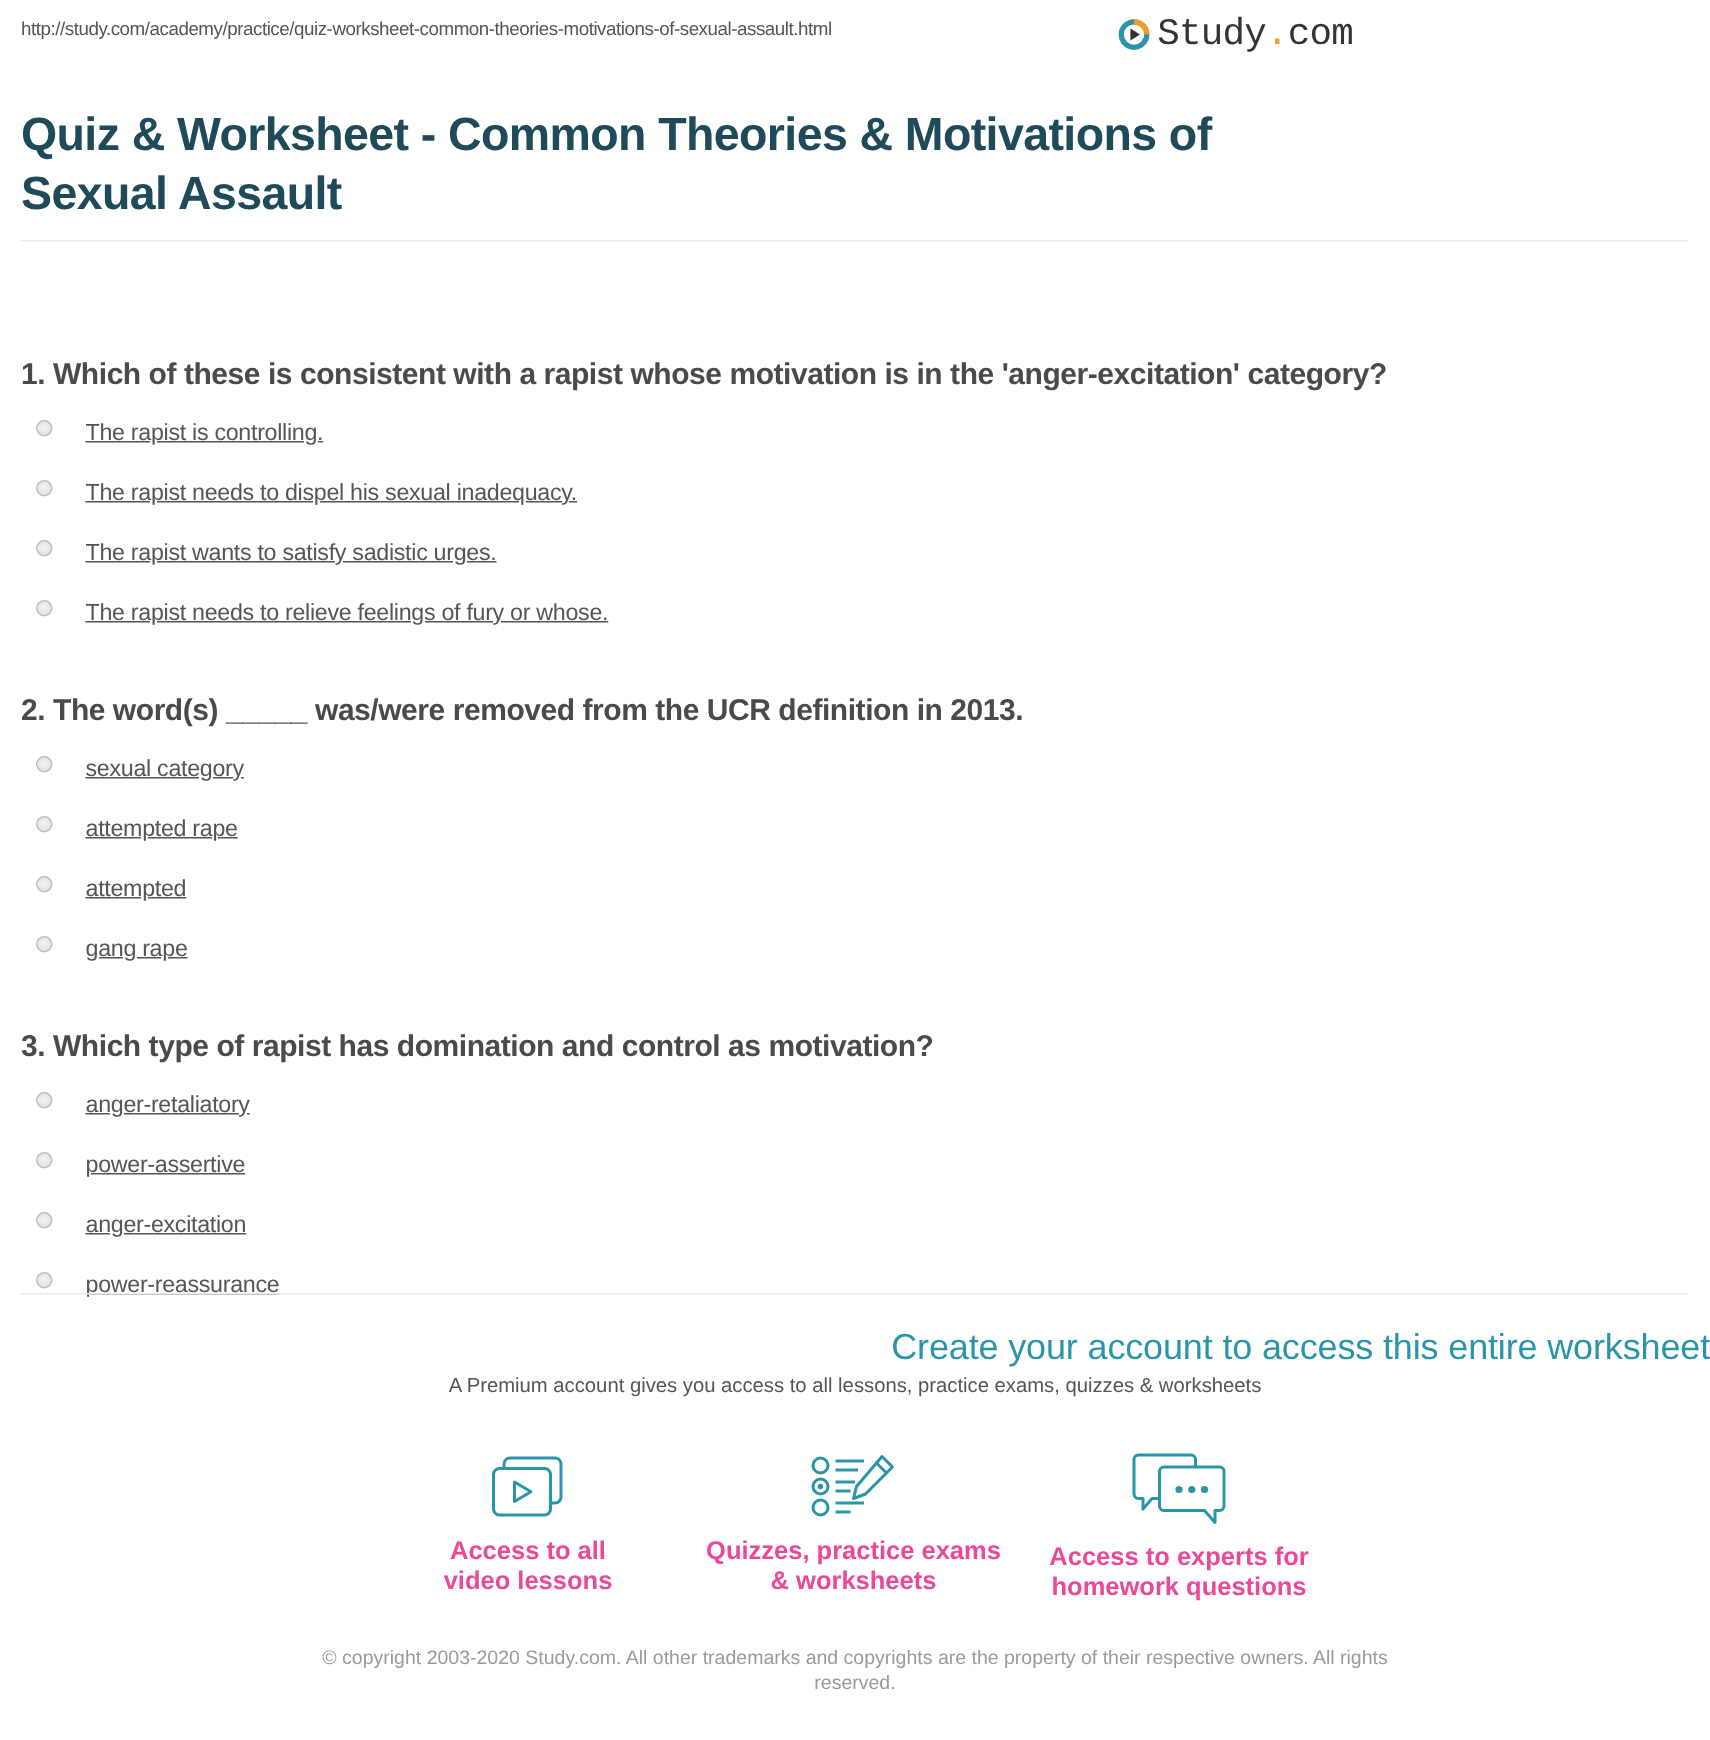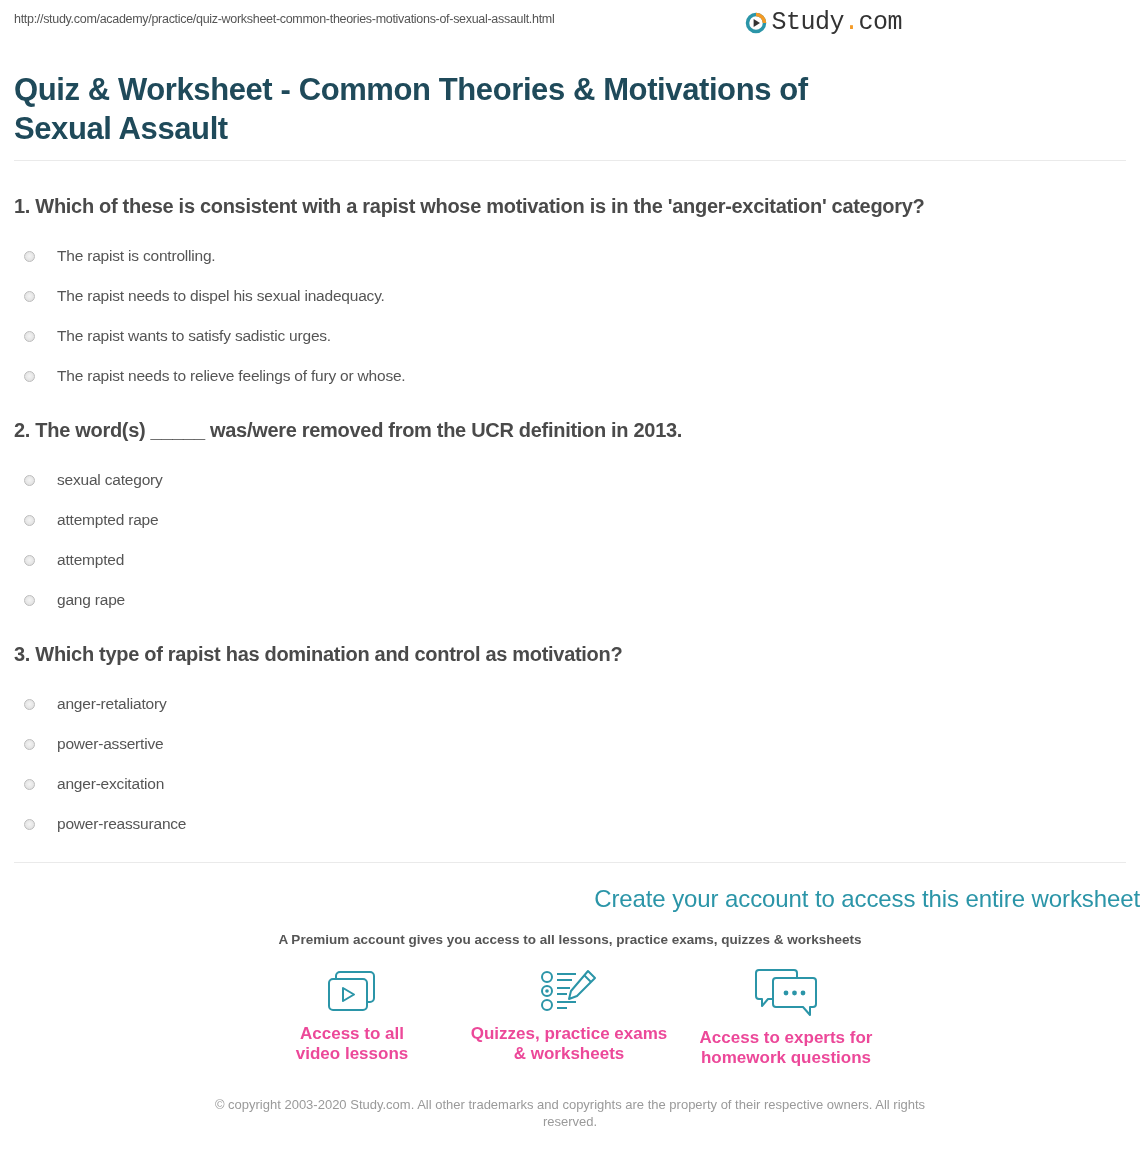--- a/index.html
+++ b/index.html
@@ -11,32 +11,32 @@
            font-family: "Liberation Sans", sans-serif; }
     .logo { position: absolute; right: 26px; top: 9px; display: flex; align-items: center; }
     .logo-mark { width: 22px; height: 22px; margin-right: 4px; }
     .logo-text { font-family: Liberation Mono, monospace; font-size: 25px; color: #333333; letter-spacing: -0.5px; line-height: 28px; }
     .logo-text .dot { color: #f59a24; }
 
     .title { position: absolute; left: 14px; top: 70px; width: 860px; font-family: "Liberation Sans", sans-serif;
              font-size: 31px; line-height: 39px; color: #1f4a5a; letter-spacing: -0.4px; }
     .hr { position: absolute; left: 14px; width: 1112px; height: 1px; background: #eaeaea; }
 
-    .question { position: absolute; left: 14px; width: 1110px; }
+    .question { position: absolute; left: 14px; width: 1110px; margin-top: 44px; }
     .q-text { font-family: "Liberation Sans", sans-serif; font-size: 20px; color: #4a4a4a; font-weight: bold; letter-spacing: -0.3px; line-height: 24px; }
     .options { margin-top: 18px; }
-    .option { display: flex; align-items: center; height: 40px; }
+    .option { display: flex; align-items: flex-start; height: 40px; text-decoration: underline; }
     .radio { width: 11px; height: 11px; border-radius: 50%; border: 1px solid #bdbdbd;
              background: radial-gradient(circle at 50% 45%, #f4f4f4 0%, #e3e3e3 70%, #cfcfcf 100%);
              margin-left: 10px; margin-right: 22px; flex-shrink: 0; cursor: pointer; }
     .opt-label { font-family: "Liberation Sans", sans-serif; font-size: 15.5px; color: #555555; letter-spacing: -0.2px; }
 
     .cta { position: absolute; left: 0; top: 884px; width: 1140px; text-align: center; }
     .cta-title { font-family: "Liberation Sans", sans-serif; font-size: 24px; color: #2b95a8; letter-spacing: -0.1px; line-height: 30px; cursor: pointer; text-align: right; }
-    .cta-sub { font-family: "Liberation Sans", sans-serif; font-size: 13.5px; color: #555555; margin-top: 18px; font-weight: bold; }
+    .cta-sub { font-family: "Liberation Sans", sans-serif; font-size: 13.5px; color: #555555; margin-top: 2px; }
 
     .features { position: absolute; top: 968px; left: 0; width: 1140px; }
     .feature { position: absolute; width: 200px; text-align: center; }
     .feature svg { display: block; margin: 0 auto; }
     .feature-label { font-family: "Liberation Sans", sans-serif; font-size: 17px; color: #ec4899; line-height: 20px; margin-top: 10px; font-weight: bold; }
 
     .footer { position: absolute; left: 200px; top: 1096px; width: 740px; text-align: center;
               font-family: "Liberation Sans", sans-serif; font-size: 13px; color: #9a9a9a; line-height: 17px; }
   </style>
 </head>

